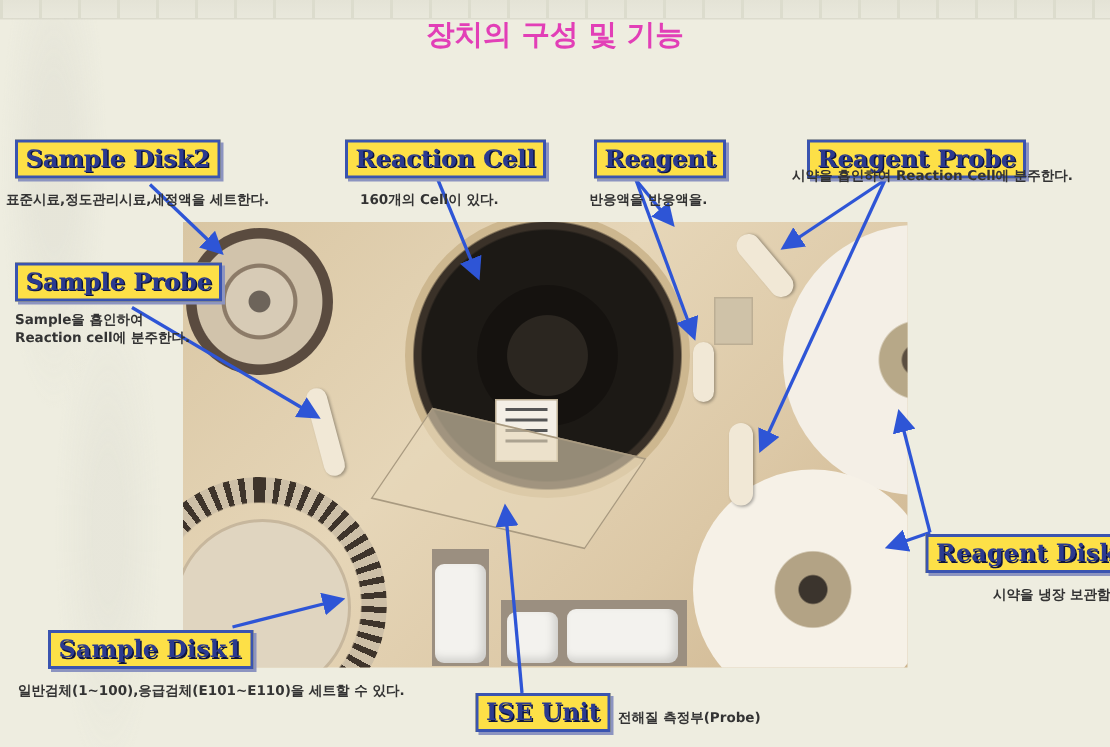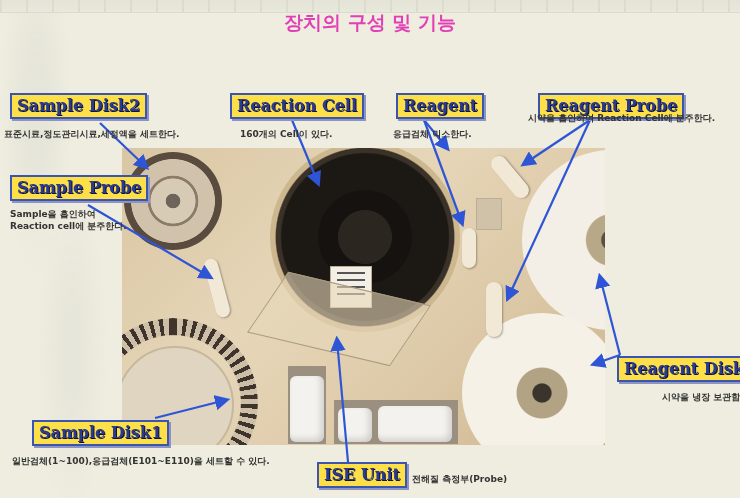--- a/index.html
+++ b/index.html
@@ -128,21 +128,21 @@
   </g>
 </svg>
 
 <div class="label" style="left:10px;top:93px;">Sample Disk2</div>
 <div class="desc" style="left:4px;top:128px;">표준시료,정도관리시료,세정액을 세트한다.</div>
 
 <div class="label" style="left:230px;top:93px;">Reaction Cell</div>
 <div class="desc" style="left:240px;top:128px;">160개의 Cell이 있다.</div>
 
 <div class="label" style="left:396px;top:93px;">Reagent</div>
-<div class="desc" style="left:393px;top:128px;">응급검체 믹스한다.</div>
+<div class="desc" style="left:393px;top:128px;">반응액을 반응액을.</div>
 
 <div class="label" style="left:538px;top:93px;">Reagent Probe</div>
 <div class="desc" style="left:528px;top:112px;">시약을 흡인하여 Reaction Cell에 분주한다.</div>
 
 <div class="label" style="left:10px;top:175px;">Sample Probe</div>
 <div class="desc" style="left:10px;top:208px;">Sample을 흡인하여</div>
 <div class="desc" style="left:10px;top:220px;">Reaction cell에 분주한다.</div>
 
 <div class="label" style="left:617px;top:356px;">Reagent Disk</div>
 <div class="desc" style="left:626px;top:391px;margin-left:36px;">시약을 냉장 보관함.</div>

